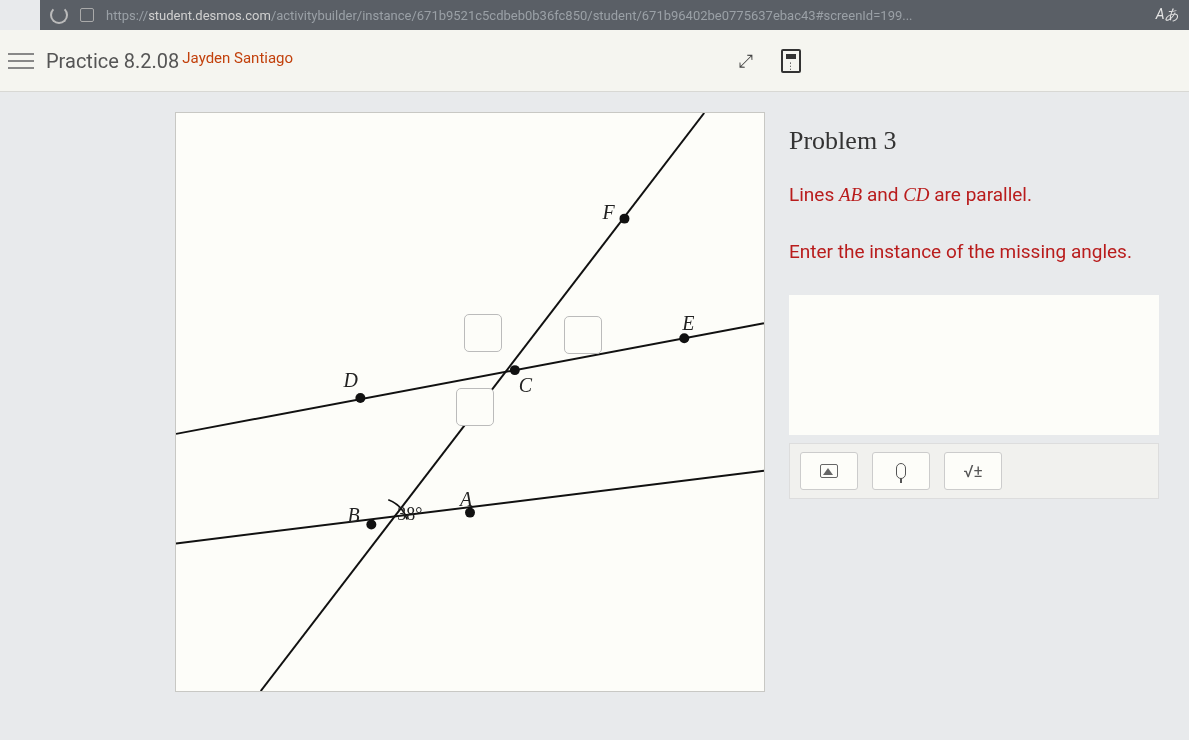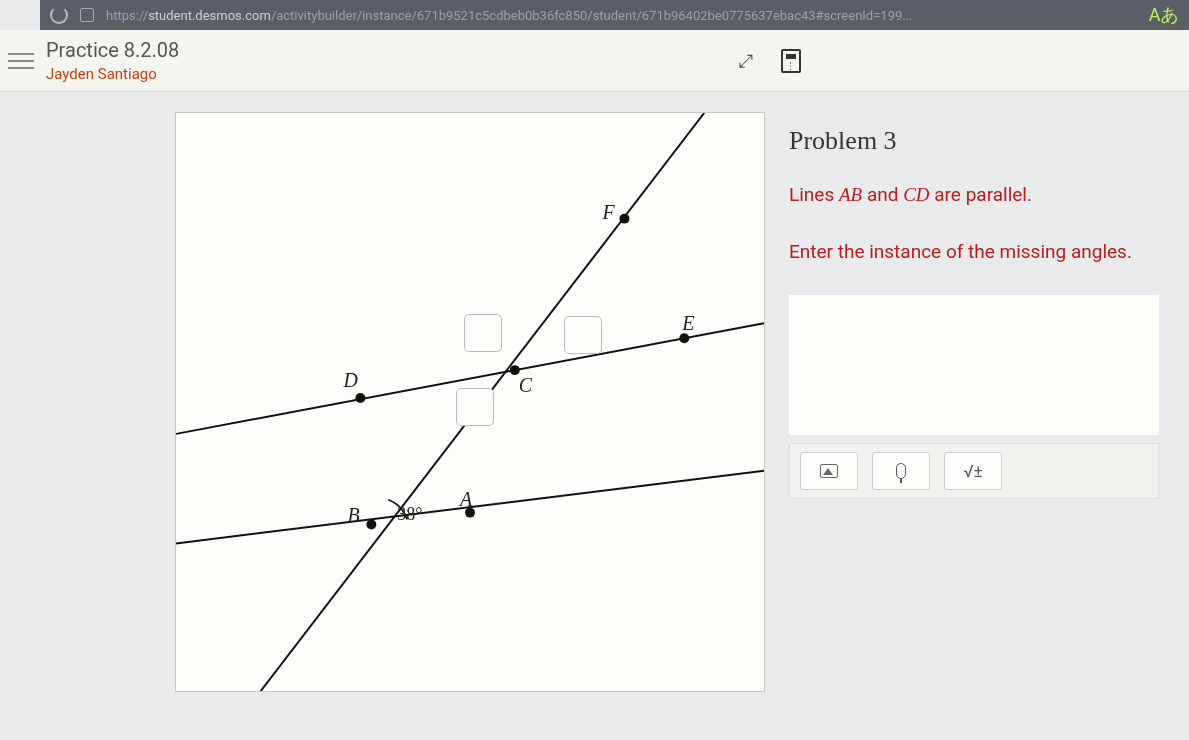--- a/index.html
+++ b/index.html
@@ -32,22 +32,23 @@
     }
     .url-text {
       color: #9aa0a6;
       font-size: 13px;
       white-space: nowrap;
       overflow: hidden;
     }
     .url-text .domain { color: #d0d0d0; }
     .ax-icon {
       margin-left: auto;
-      color: #bef264;
-      font-size: 18px;
+      color: #e5e5e5;
+      font-size: 14px;
+      font-style: italic;
     }
     .header {
       background: #f5f5f0;
       height: 62px;
       display: flex;
       align-items: center;
       padding: 0 8px;
       border-bottom: 1px solid #d8d8d4;
     }
     .hamburger {
@@ -58,21 +59,20 @@
       cursor: pointer;
       margin-right: 12px;
     }
     .hamburger span {
       height: 2px;
       background: #888;
       width: 100%;
     }
     .header-titles {
       display: flex;
-      flex-direction: column;
       gap: 3px;
     }
     .activity-title {
       font-size: 20px;
       color: #555;
       font-weight: 400;
     }
     .student-name {
       font-size: 15px;
       color: #c2410c;

